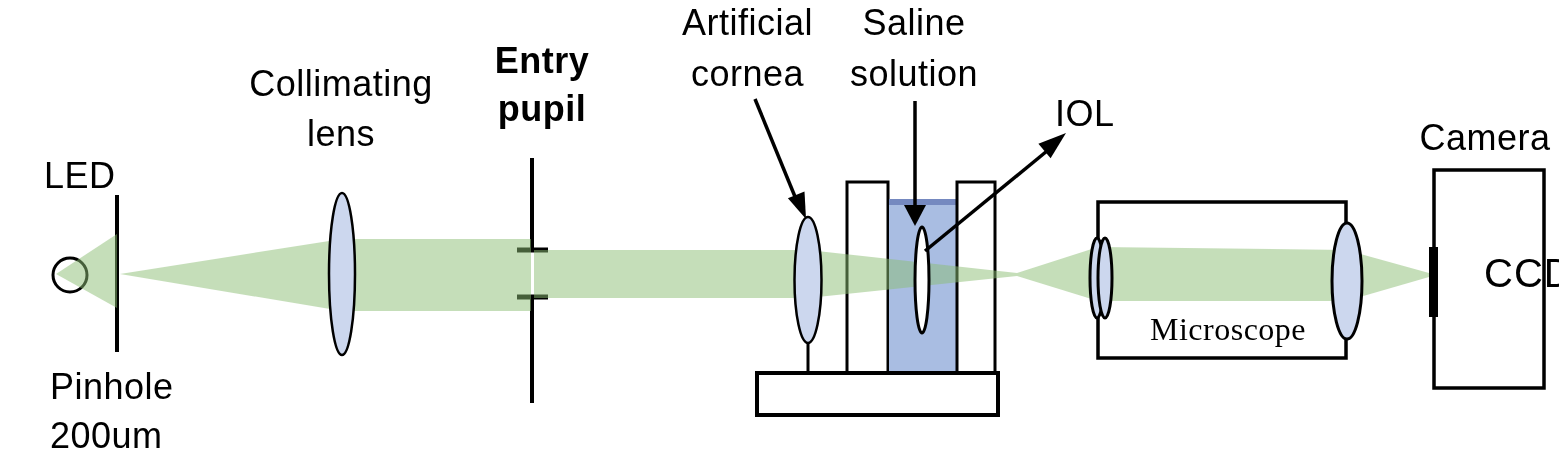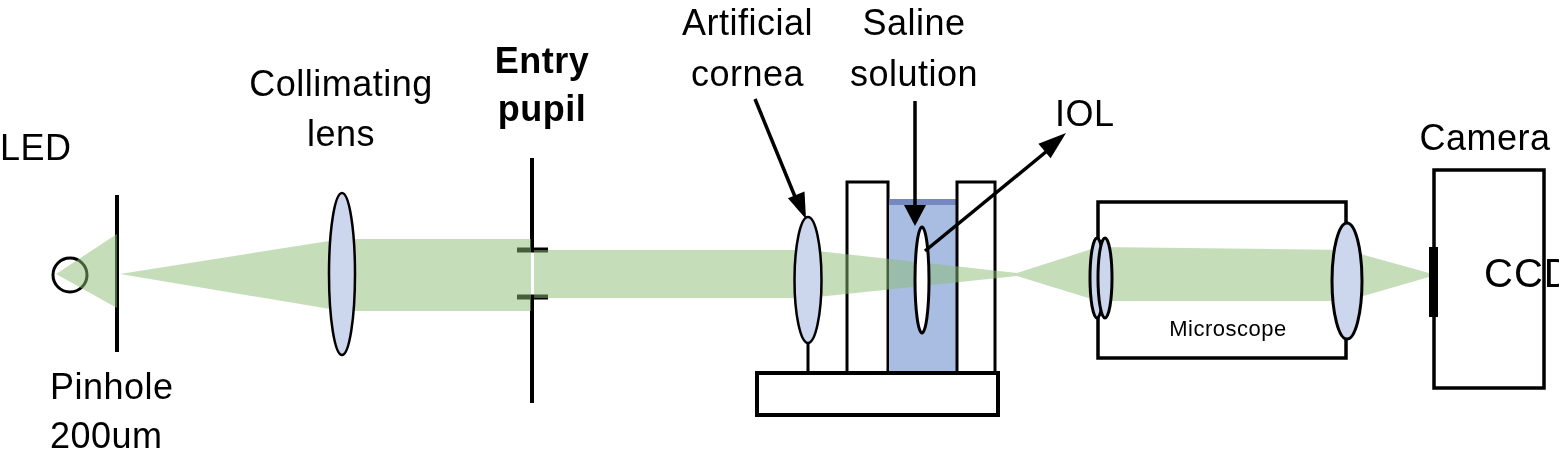--- a/index.html
+++ b/index.html
@@ -12,21 +12,21 @@
   .label{
     position:absolute;color:#000;font-size:36px;line-height:48px;
     white-space:pre-line;letter-spacing:0.5px;
   }
   .center{text-align:center;}
   .beam{fill:var(--beam);stroke:none;}
   .glass{fill:var(--lens-fill);stroke:#000;}
   .structure{fill:#fff;stroke:#000;}
   .wire{stroke:#000;fill:none;}
   .arrowhead{fill:#000;stroke:none;}
-  .ms-label{font-size:22px;line-height:40px;}
+  .ms-label{font-size:32px;line-height:40px;font-family:Liberation Serif, serif;}
   .ccd-label{font-size:40px;line-height:44px;letter-spacing:1px;}
 </style>
 </head>
 <body>
 
 <svg width="1559" height="461" viewBox="0 0 1559 461">
 
   <g>
     <circle cx="70" cy="275" r="17" class="structure" stroke-width="3"></circle>
     <line x1="117" y1="195" x2="117" y2="352" class="wire" stroke-width="4"></line>
@@ -74,21 +74,21 @@
     <polygon class="arrowhead" points="806,219 787.9,198.3 804.5,191.5"></polygon>
 
     <line x1="915" y1="101" x2="915" y2="207" class="wire" stroke-width="3.5"></line>
     <polygon class="arrowhead" points="915,226 904,205 926,205"></polygon>
 
     <line x1="925" y1="251" x2="1047" y2="151" class="wire" stroke-width="3.5"></line>
     <polygon class="arrowhead" points="1066,133 1050.6,158.3 1038.4,143.7"></polygon>
   </g>
 </svg>
 
-<div class="label" style="left:0px;top:124px;width:90px;">LED</div>
+<div class="label" style="left:0px;top:152px;width:90px;padding-left:44px;">LED</div>
 
 <div class="label" style="left:50px;top:362px;width:200px;line-height:49px;">Pinhole
 200um</div>
 
 <div class="label center" style="left:211px;top:59px;width:260px;line-height:50px;">Collimating
 lens</div>
 
 <div class="label center" style="left:452px;top:37px;width:180px;font-weight:bold;">Entry
 pupil</div>
 

